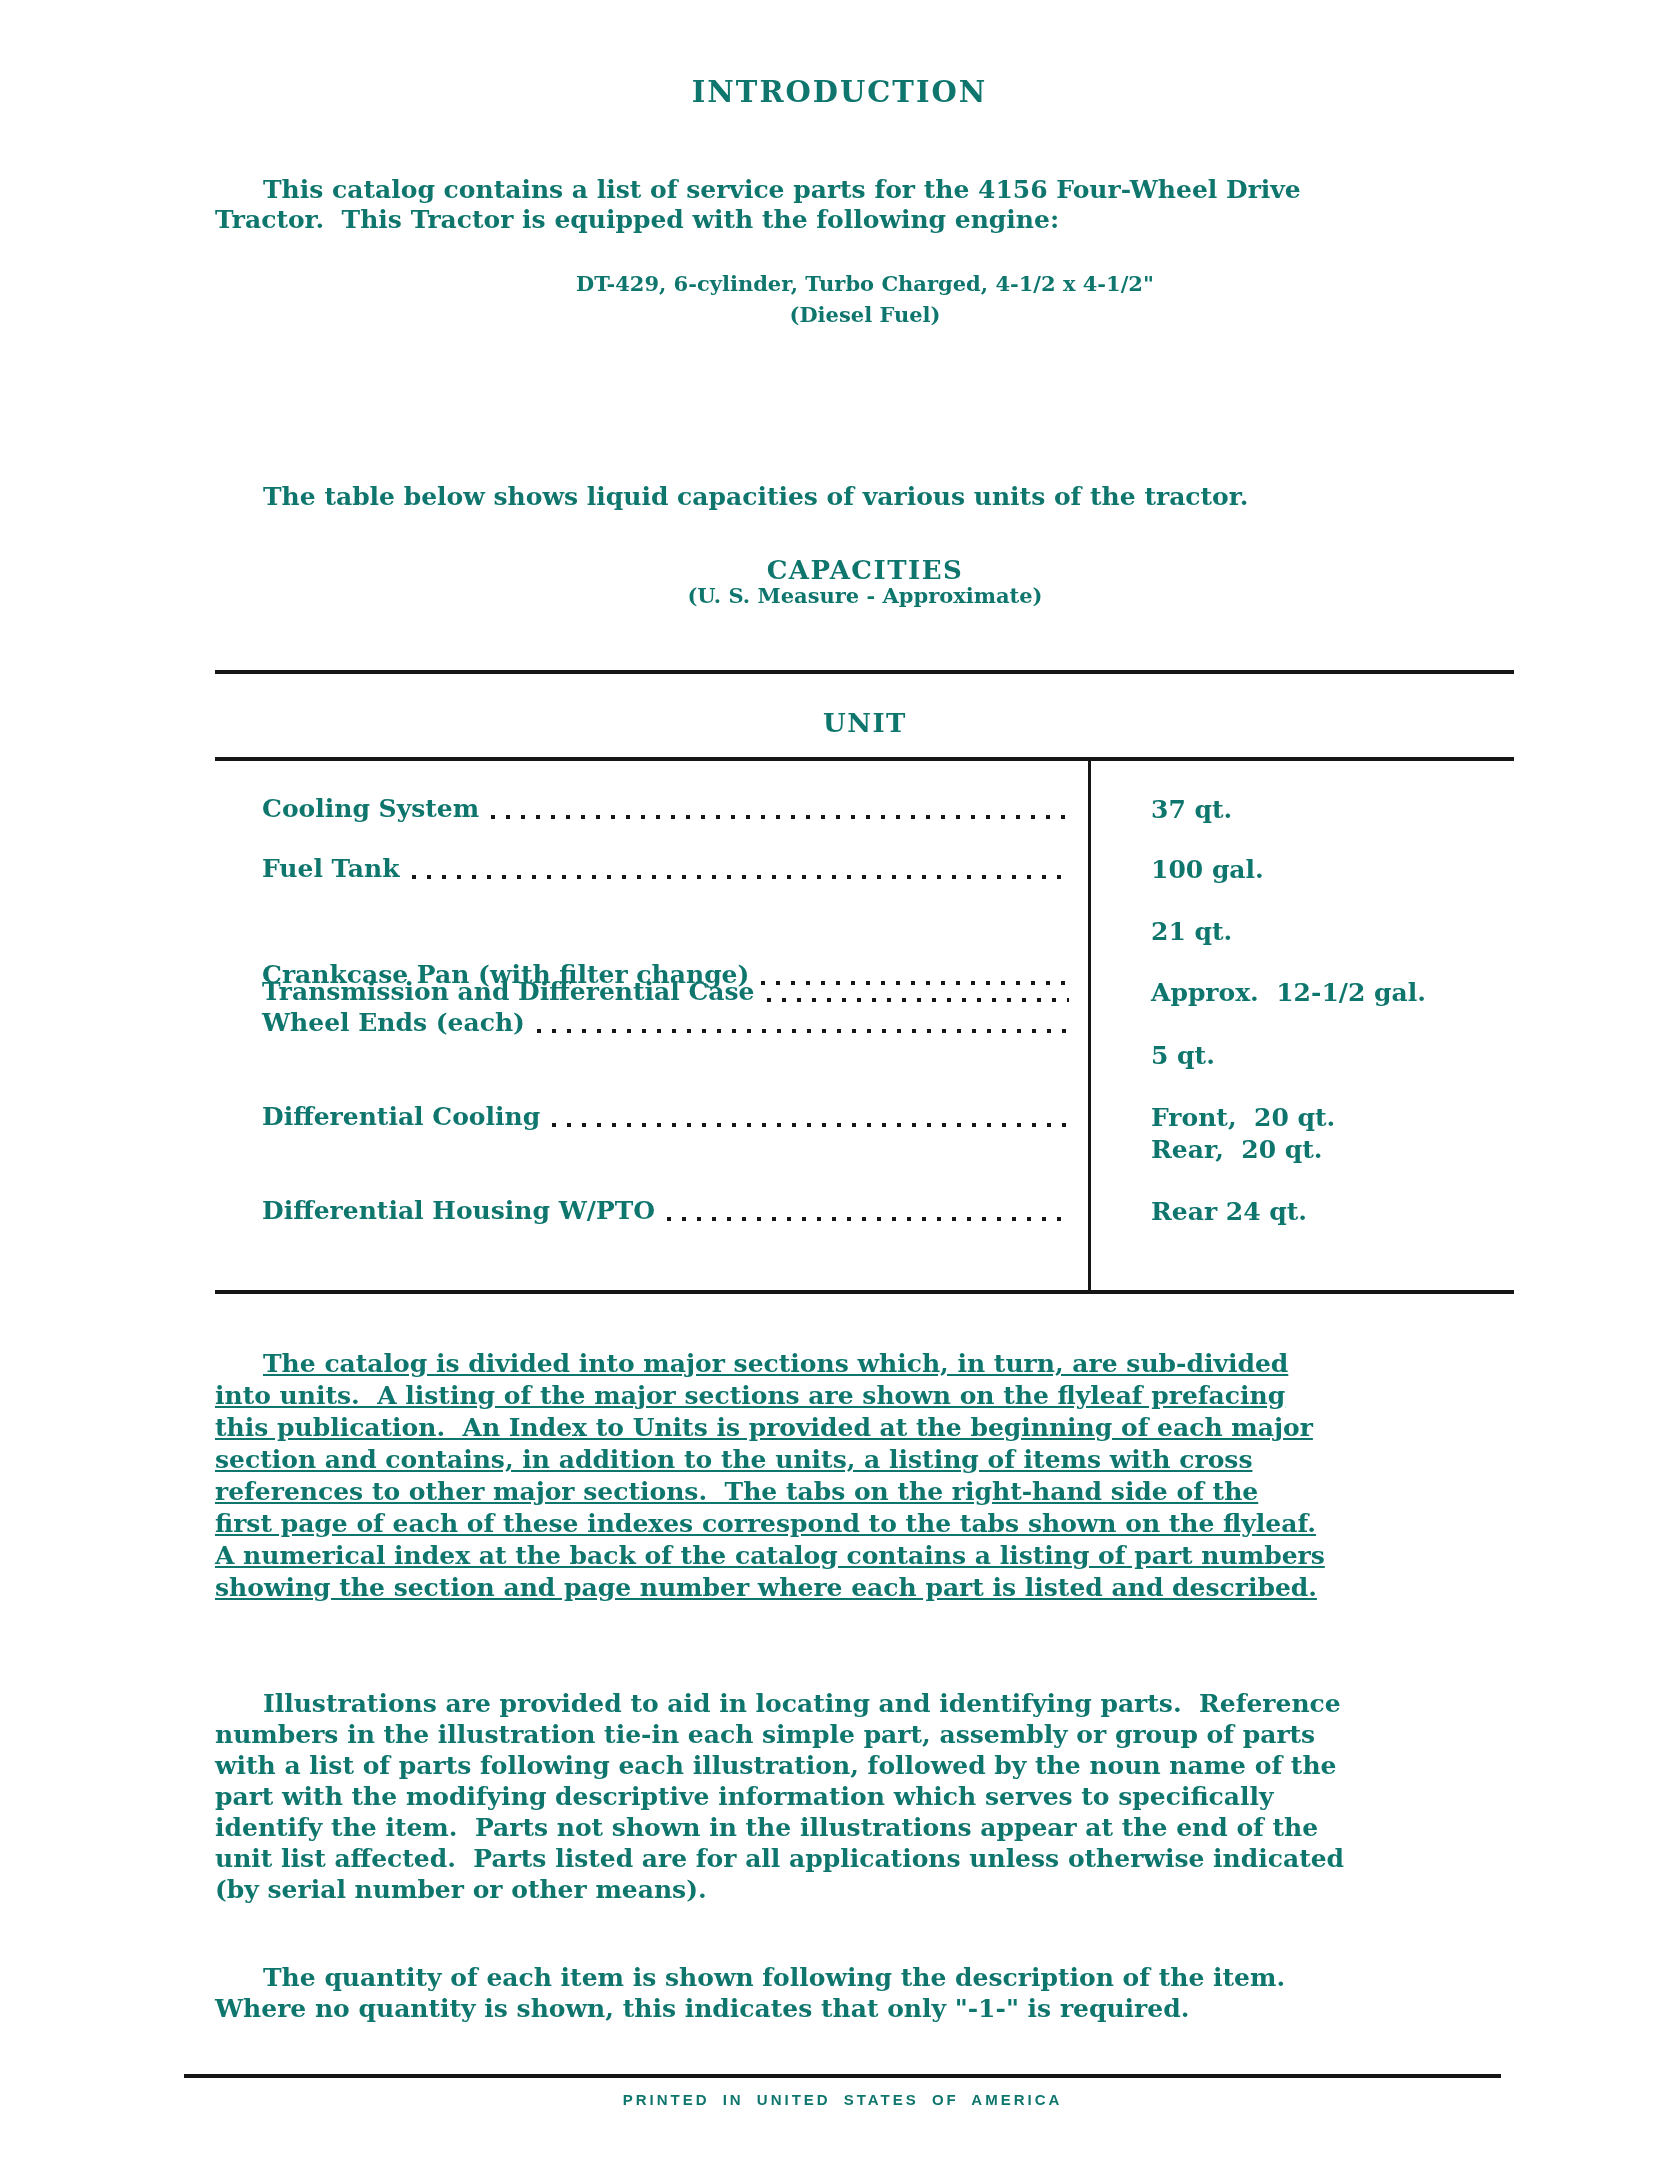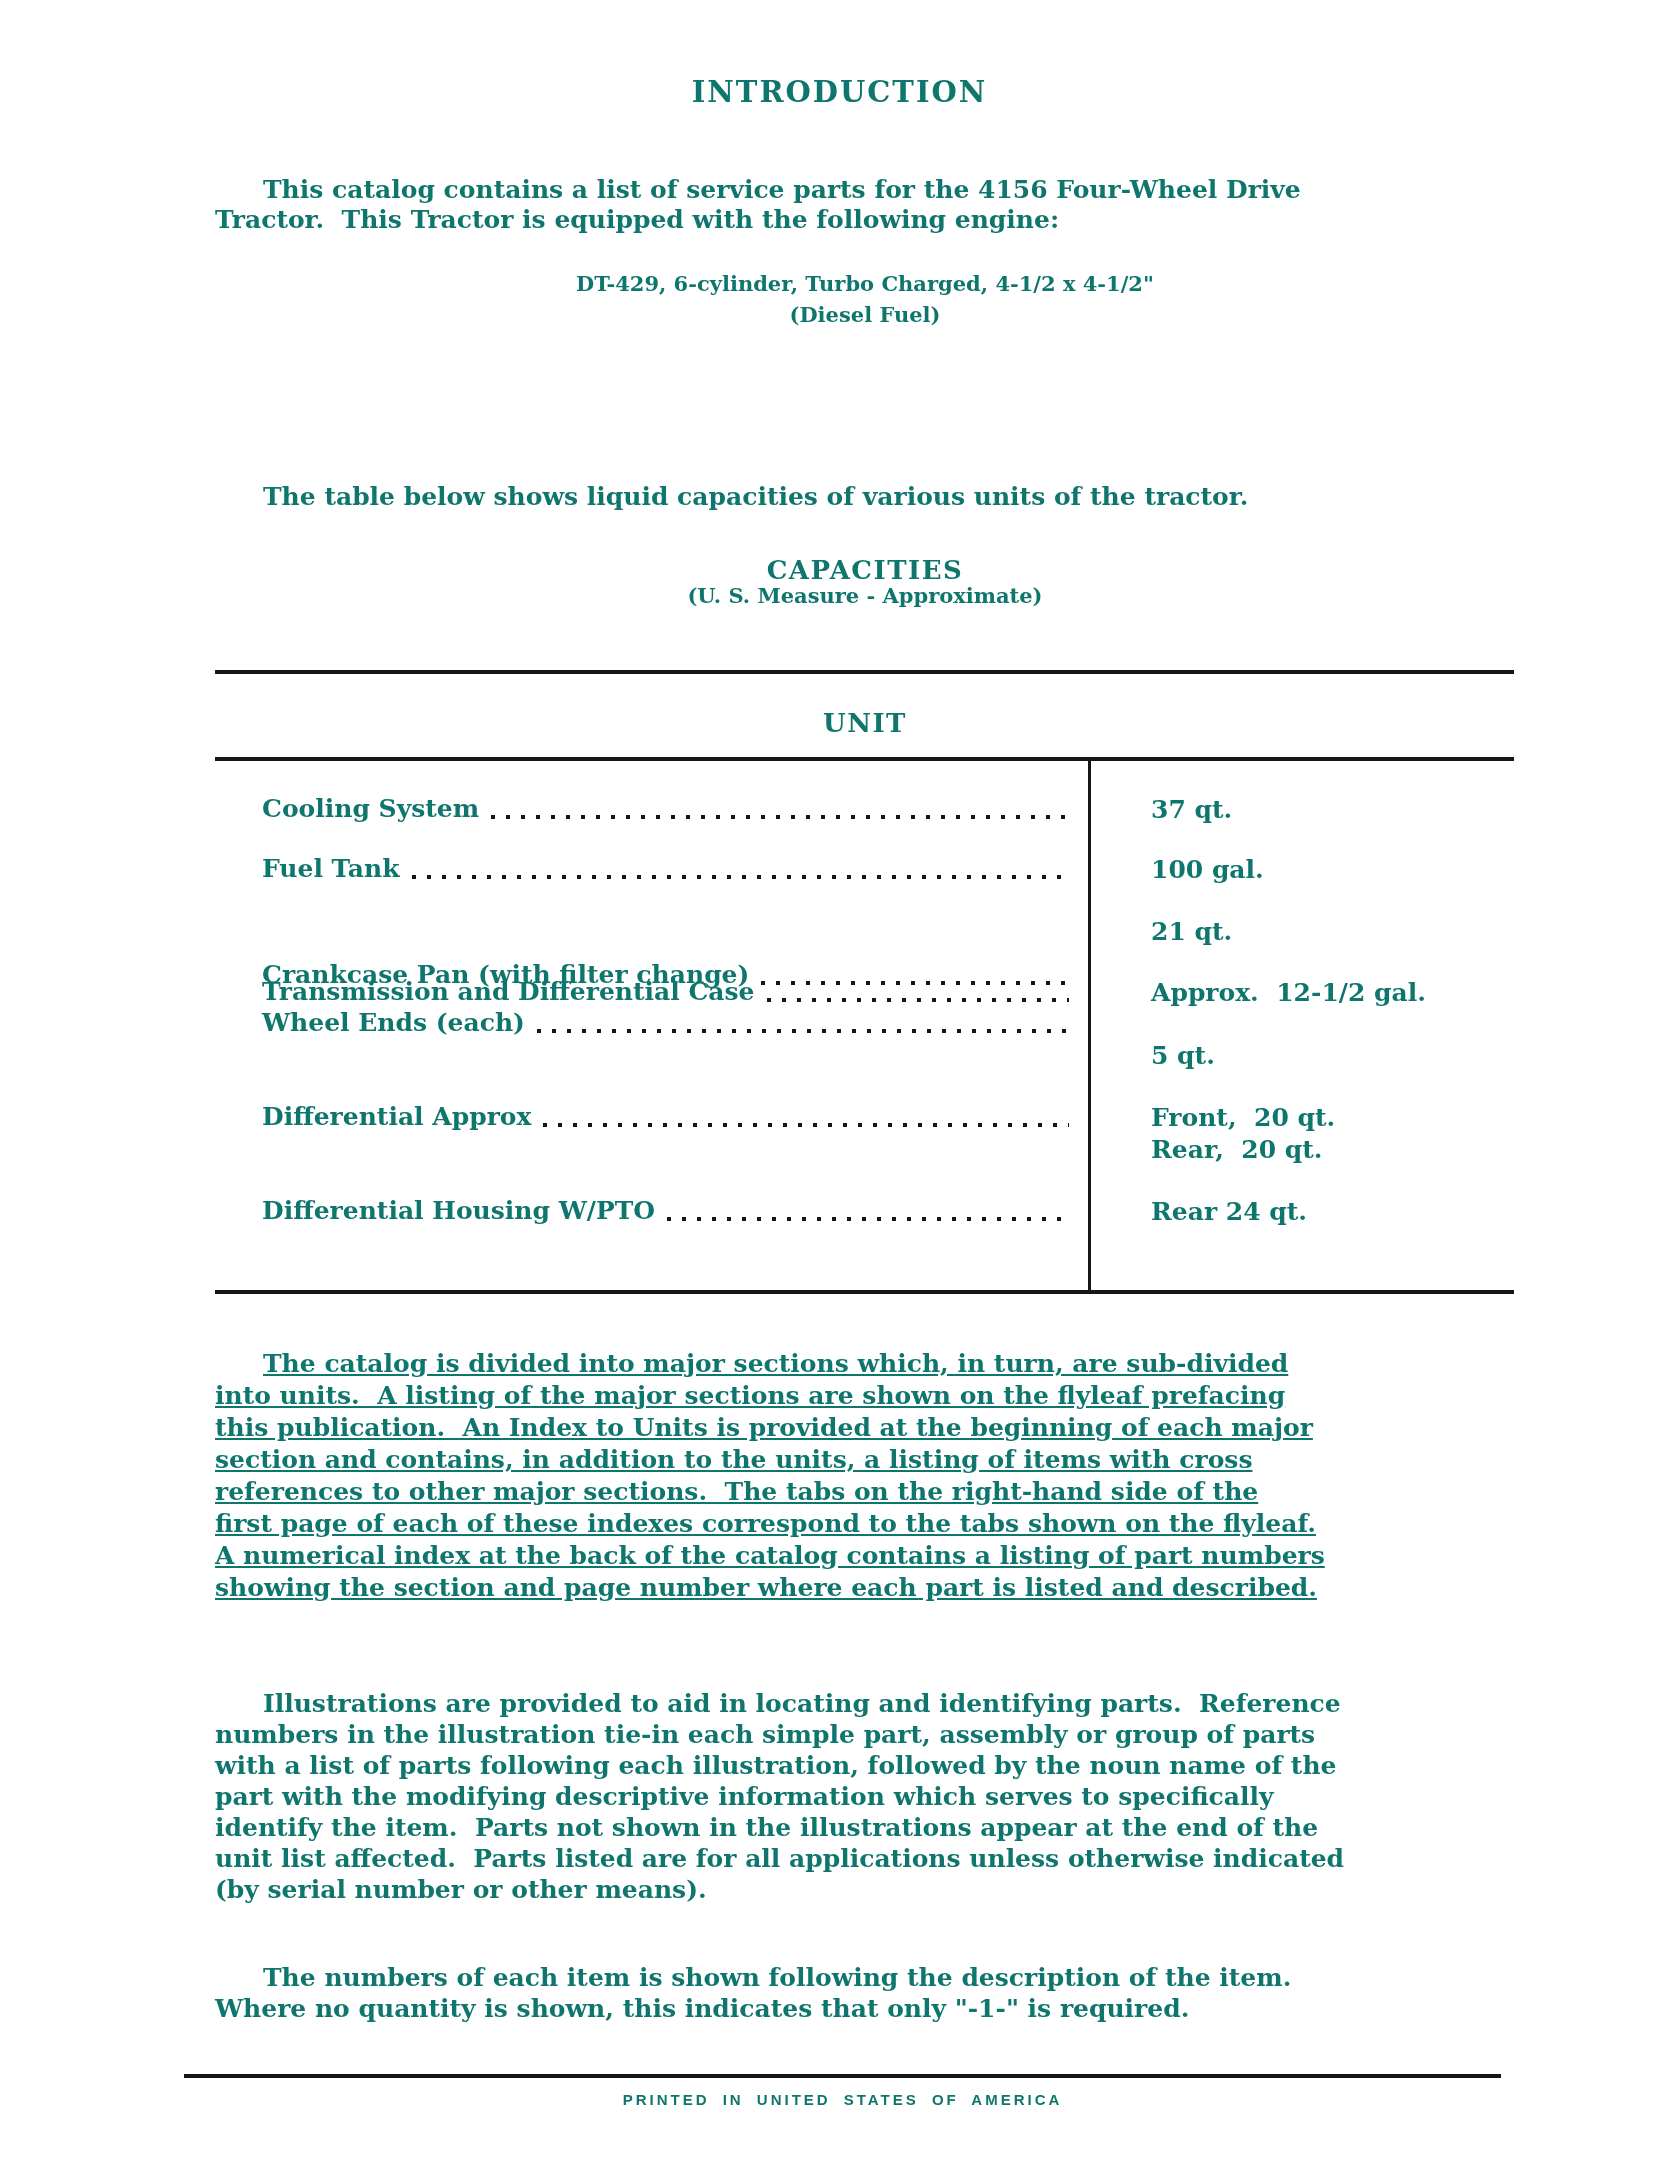--- a/index.html
+++ b/index.html
@@ -128,21 +128,21 @@
 
   <div class="cap-row" style="top:1008px;">
     <span class="lbl">Wheel Ends (each)</span>
       <span class="leader"></span>
   </div>
   <div class="cap-val" style="top:1040px;">
     <div class="line">5 qt.</div>
   </div>
 
   <div class="cap-row" style="top:1102px;">
-    <span class="lbl">Differential Approx</span>
+    <span class="lbl">Differential Cooling</span>
       <span class="leader"></span>
   </div>
   <div class="cap-val lh32" style="top:1102px;">
     <div class="line">Front,  20 qt.</div>
     <div class="line">Rear,  20 qt.</div>
   </div>
 
   <div class="cap-row" style="top:1196px;">
     <span class="lbl">Differential Housing W/PTO</span>
       <span class="leader"></span>
@@ -168,21 +168,21 @@
     <div class="line indent">Illustrations are provided to aid in locating and identifying parts.  Reference</div>
     <div class="line">numbers in the illustration tie-in each simple part, assembly or group of parts</div>
     <div class="line">with a list of parts following each illustration, followed by the noun name of the</div>
     <div class="line">part with the modifying descriptive information which serves to specifically</div>
     <div class="line">identify the item.  Parts not shown in the illustrations appear at the end of the</div>
     <div class="line">unit list affected.  Parts listed are for all applications unless otherwise indicated</div>
     <div class="line">(by serial number or other means).</div>
   </div>
 
   <div class="block lh31" style="top:1962px;">
-    <div class="line indent">The numbers of each item is shown following the description of the item.</div>
+    <div class="line indent">The quantity of each item is shown following the description of the item.</div>
     <div class="line">Where no quantity is shown, this indicates that only "-1-" is required.</div>
   </div>
 
   <div class="footer-rule"></div>
   <div class="footer-text">PRINTED IN UNITED STATES OF AMERICA</div>
 
 </div>
 
 
 </body></html>

